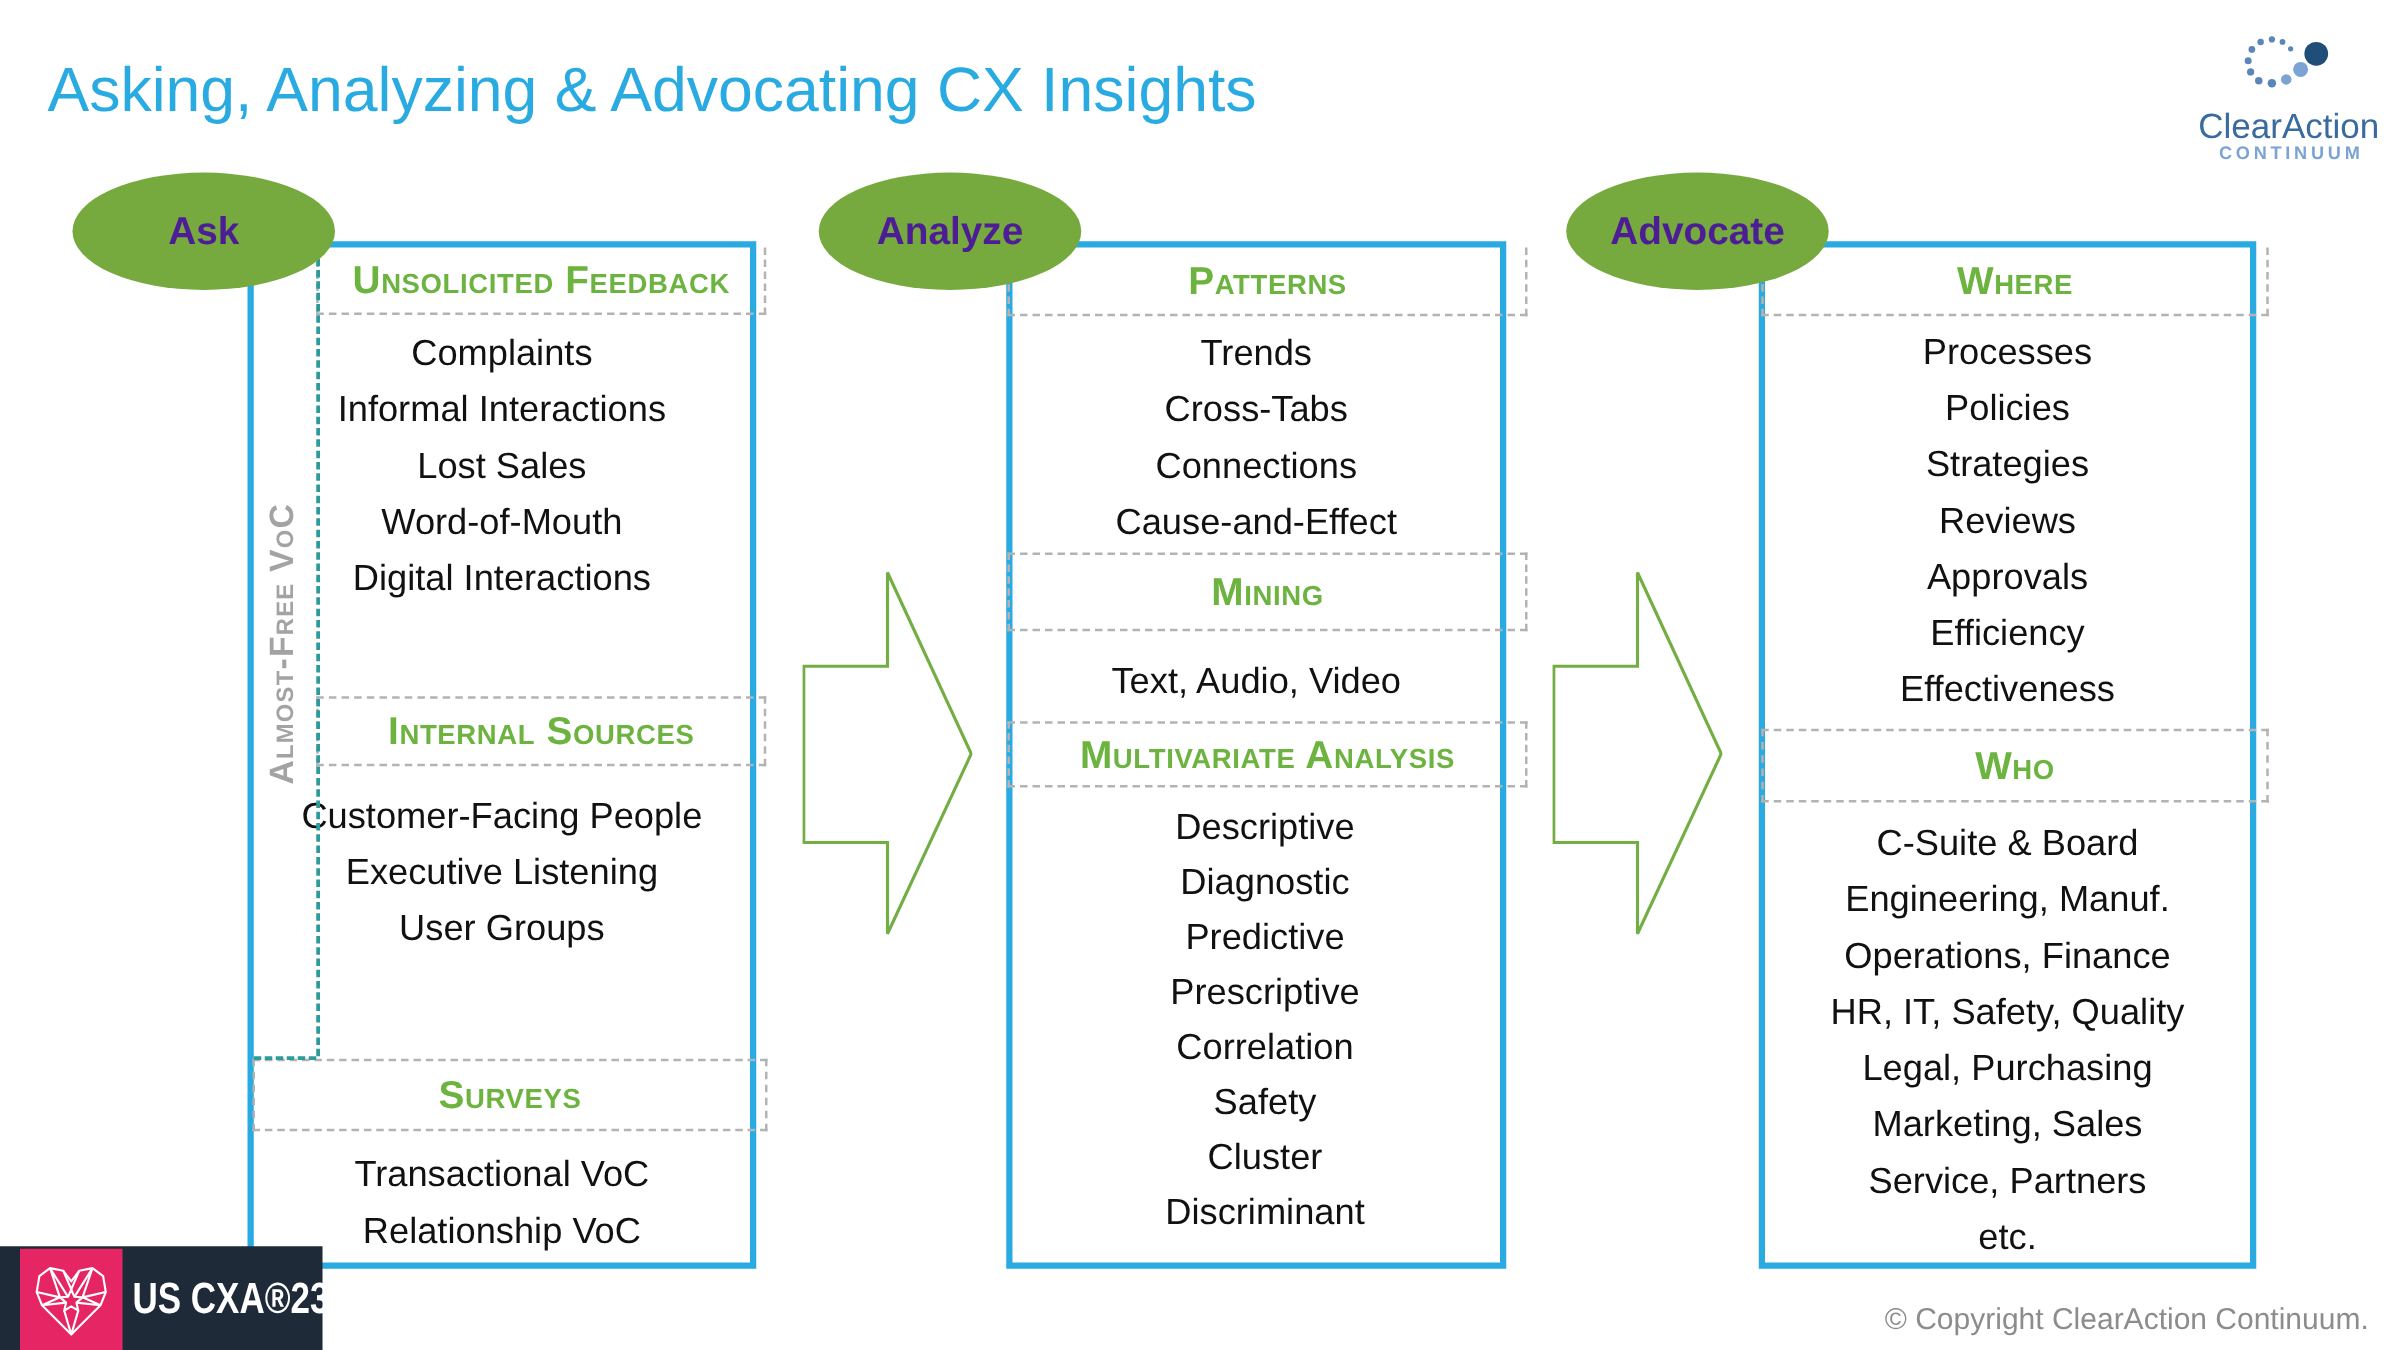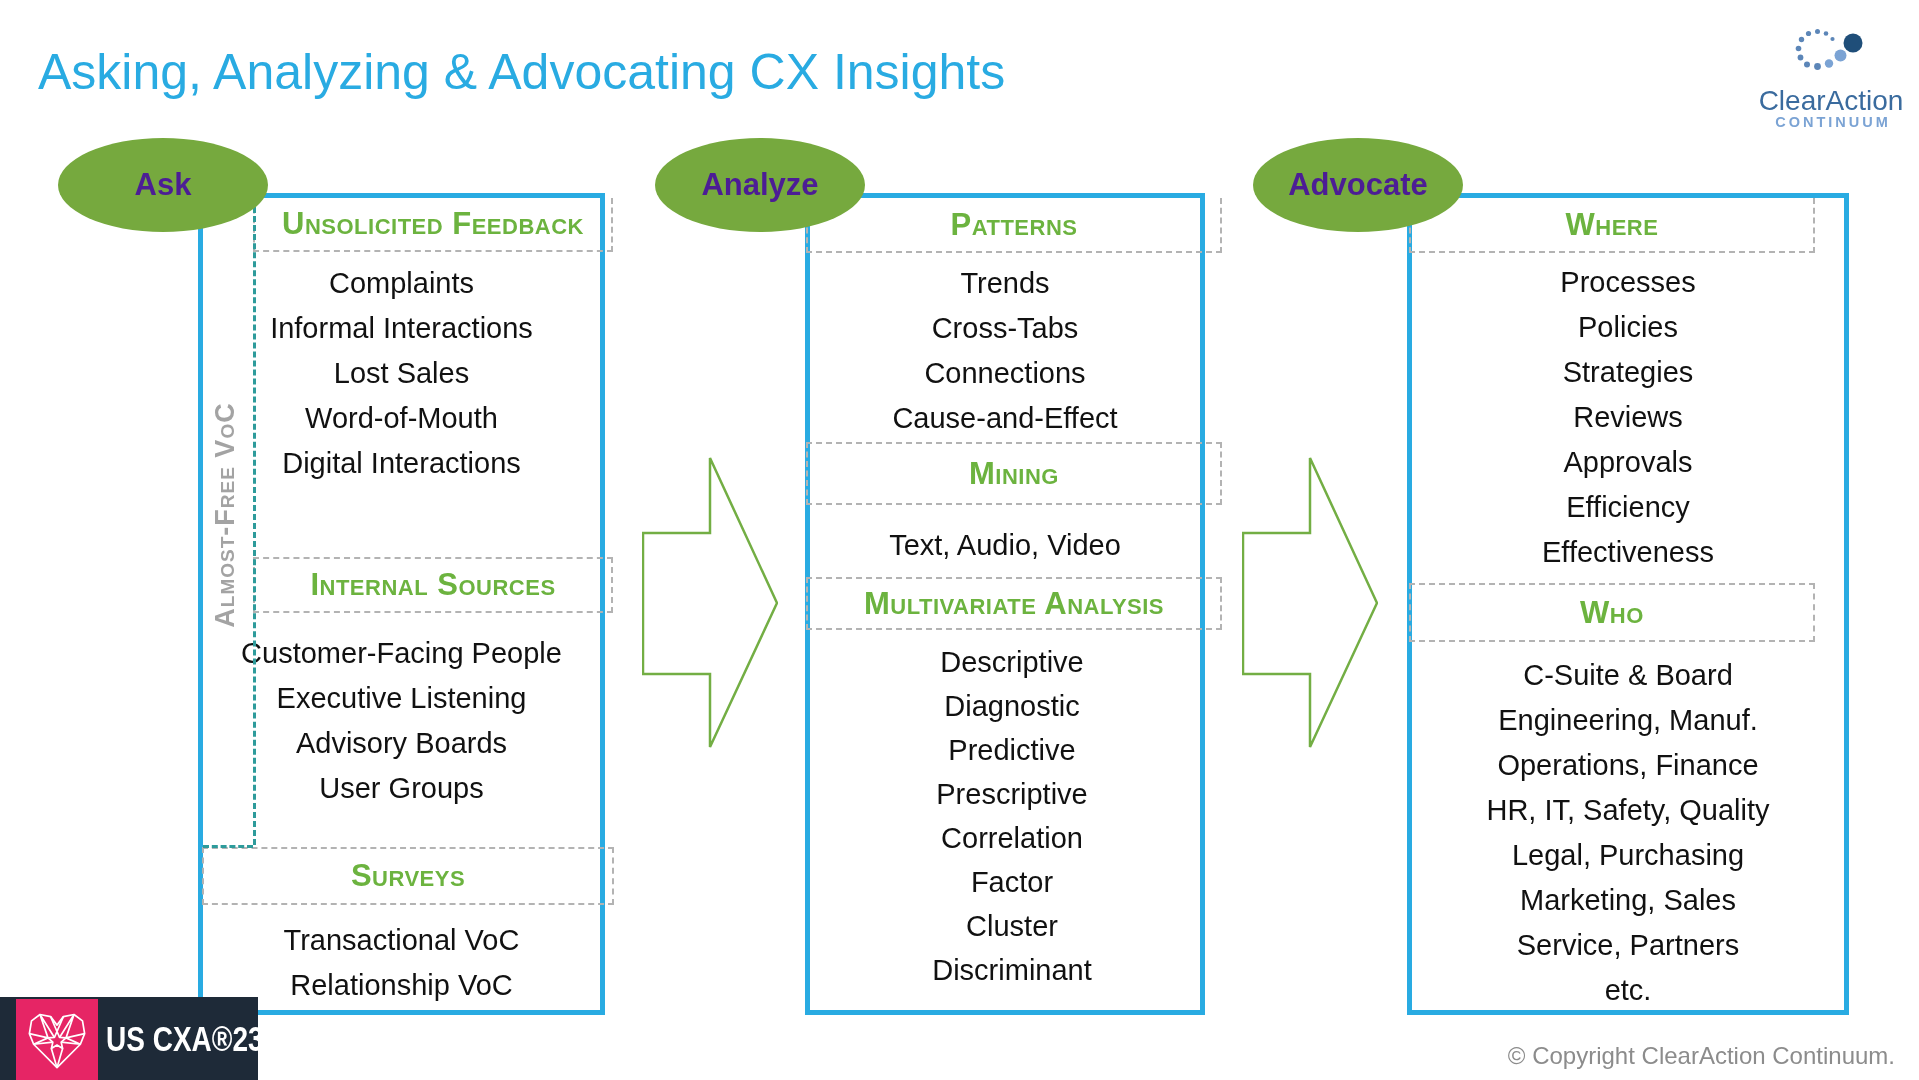--- a/index.html
+++ b/index.html
@@ -22,21 +22,21 @@
   body{font-family:"Liberation Sans", sans-serif;}
   #stage{position:relative;width:1919px;height:1080px;background:#fff;overflow:hidden;}
 
   .title{position:absolute;left:38px;top:42px;font-size:50px;line-height:1.2;color:var(--accent-blue);white-space:nowrap;}
 
   
   .colbox{position:absolute;top:193px;height:822px;border:5px solid var(--accent-blue);background:#fff;}
   .colbox .inner{position:absolute;inset:0;}
   #box-ask{left:198px;width:407px;}
   #box-analyze{left:805px;width:400px;}
-  #box-advocate{left:1407px;width:442px;padding-left:24px;}
+  #box-advocate{left:1407px;width:398px;padding-left:24px;}
 
   .ellipse{position:absolute;top:138px;width:210px;height:94px;border-radius:50%;
     background:var(--ellipse-green);display:flex;align-items:center;justify-content:center;
     color:#4c1d95;font-size:31px;font-weight:bold;z-index:5;}
   #ellipse-ask{left:58px;}
   #ellipse-analyze{left:655px;}
   #ellipse-advocate{left:1253px;}
 
   .sec-label{position:absolute;border:2px dashed var(--dash-gray);display:flex;align-items:center;justify-content:center;
     color:var(--label-green);font-weight:bold;font-size:31px;font-variant:small-caps;letter-spacing:.5px;background:transparent;z-index:2;}
@@ -110,21 +110,20 @@
         <div>Informal Interactions</div>
         <div>Lost Sales</div>
         <div>Word-of-Mouth</div>
         <div>Digital Interactions</div>
       </div>
 
       <div class="sec-label" style="left:50px;top:359px;width:360px;height:56px;">Internal Sources</div>
       <div class="items" style="top:433px;">
         <div>Customer-Facing People</div>
         <div>Executive Listening</div>
-        <div>Advisory Boards</div>
         <div>User Groups</div>
       </div>
 
       <div class="sec-label" style="left:-1px;top:649px;width:412px;height:58px;">Surveys</div>
       <div class="items" style="top:720px;">
         <div>Transactional VoC</div>
         <div>Relationship VoC</div>
       </div>
     </div>
   </div>
@@ -144,21 +143,21 @@
         <div>Text, Audio, Video</div>
       </div>
 
       <div class="sec-label" style="left:-4px;top:379px;width:416px;height:53px;">Multivariate Analysis</div>
       <div class="items tight" style="top:442px;">
         <div>Descriptive</div>
         <div>Diagnostic</div>
         <div>Predictive</div>
         <div>Prescriptive</div>
         <div>Correlation</div>
-        <div>Factor</div>
+        <div>Safety</div>
         <div>Cluster</div>
         <div>Discriminant</div>
       </div>
     </div>
   </div>
 
   <div class="colbox" id="box-advocate">
     <div class="inner">
       <div class="sec-label no-top" style="left:-3px;top:0;width:406px;height:55px;">Where</div>
       <div class="items" style="top:62px;">

